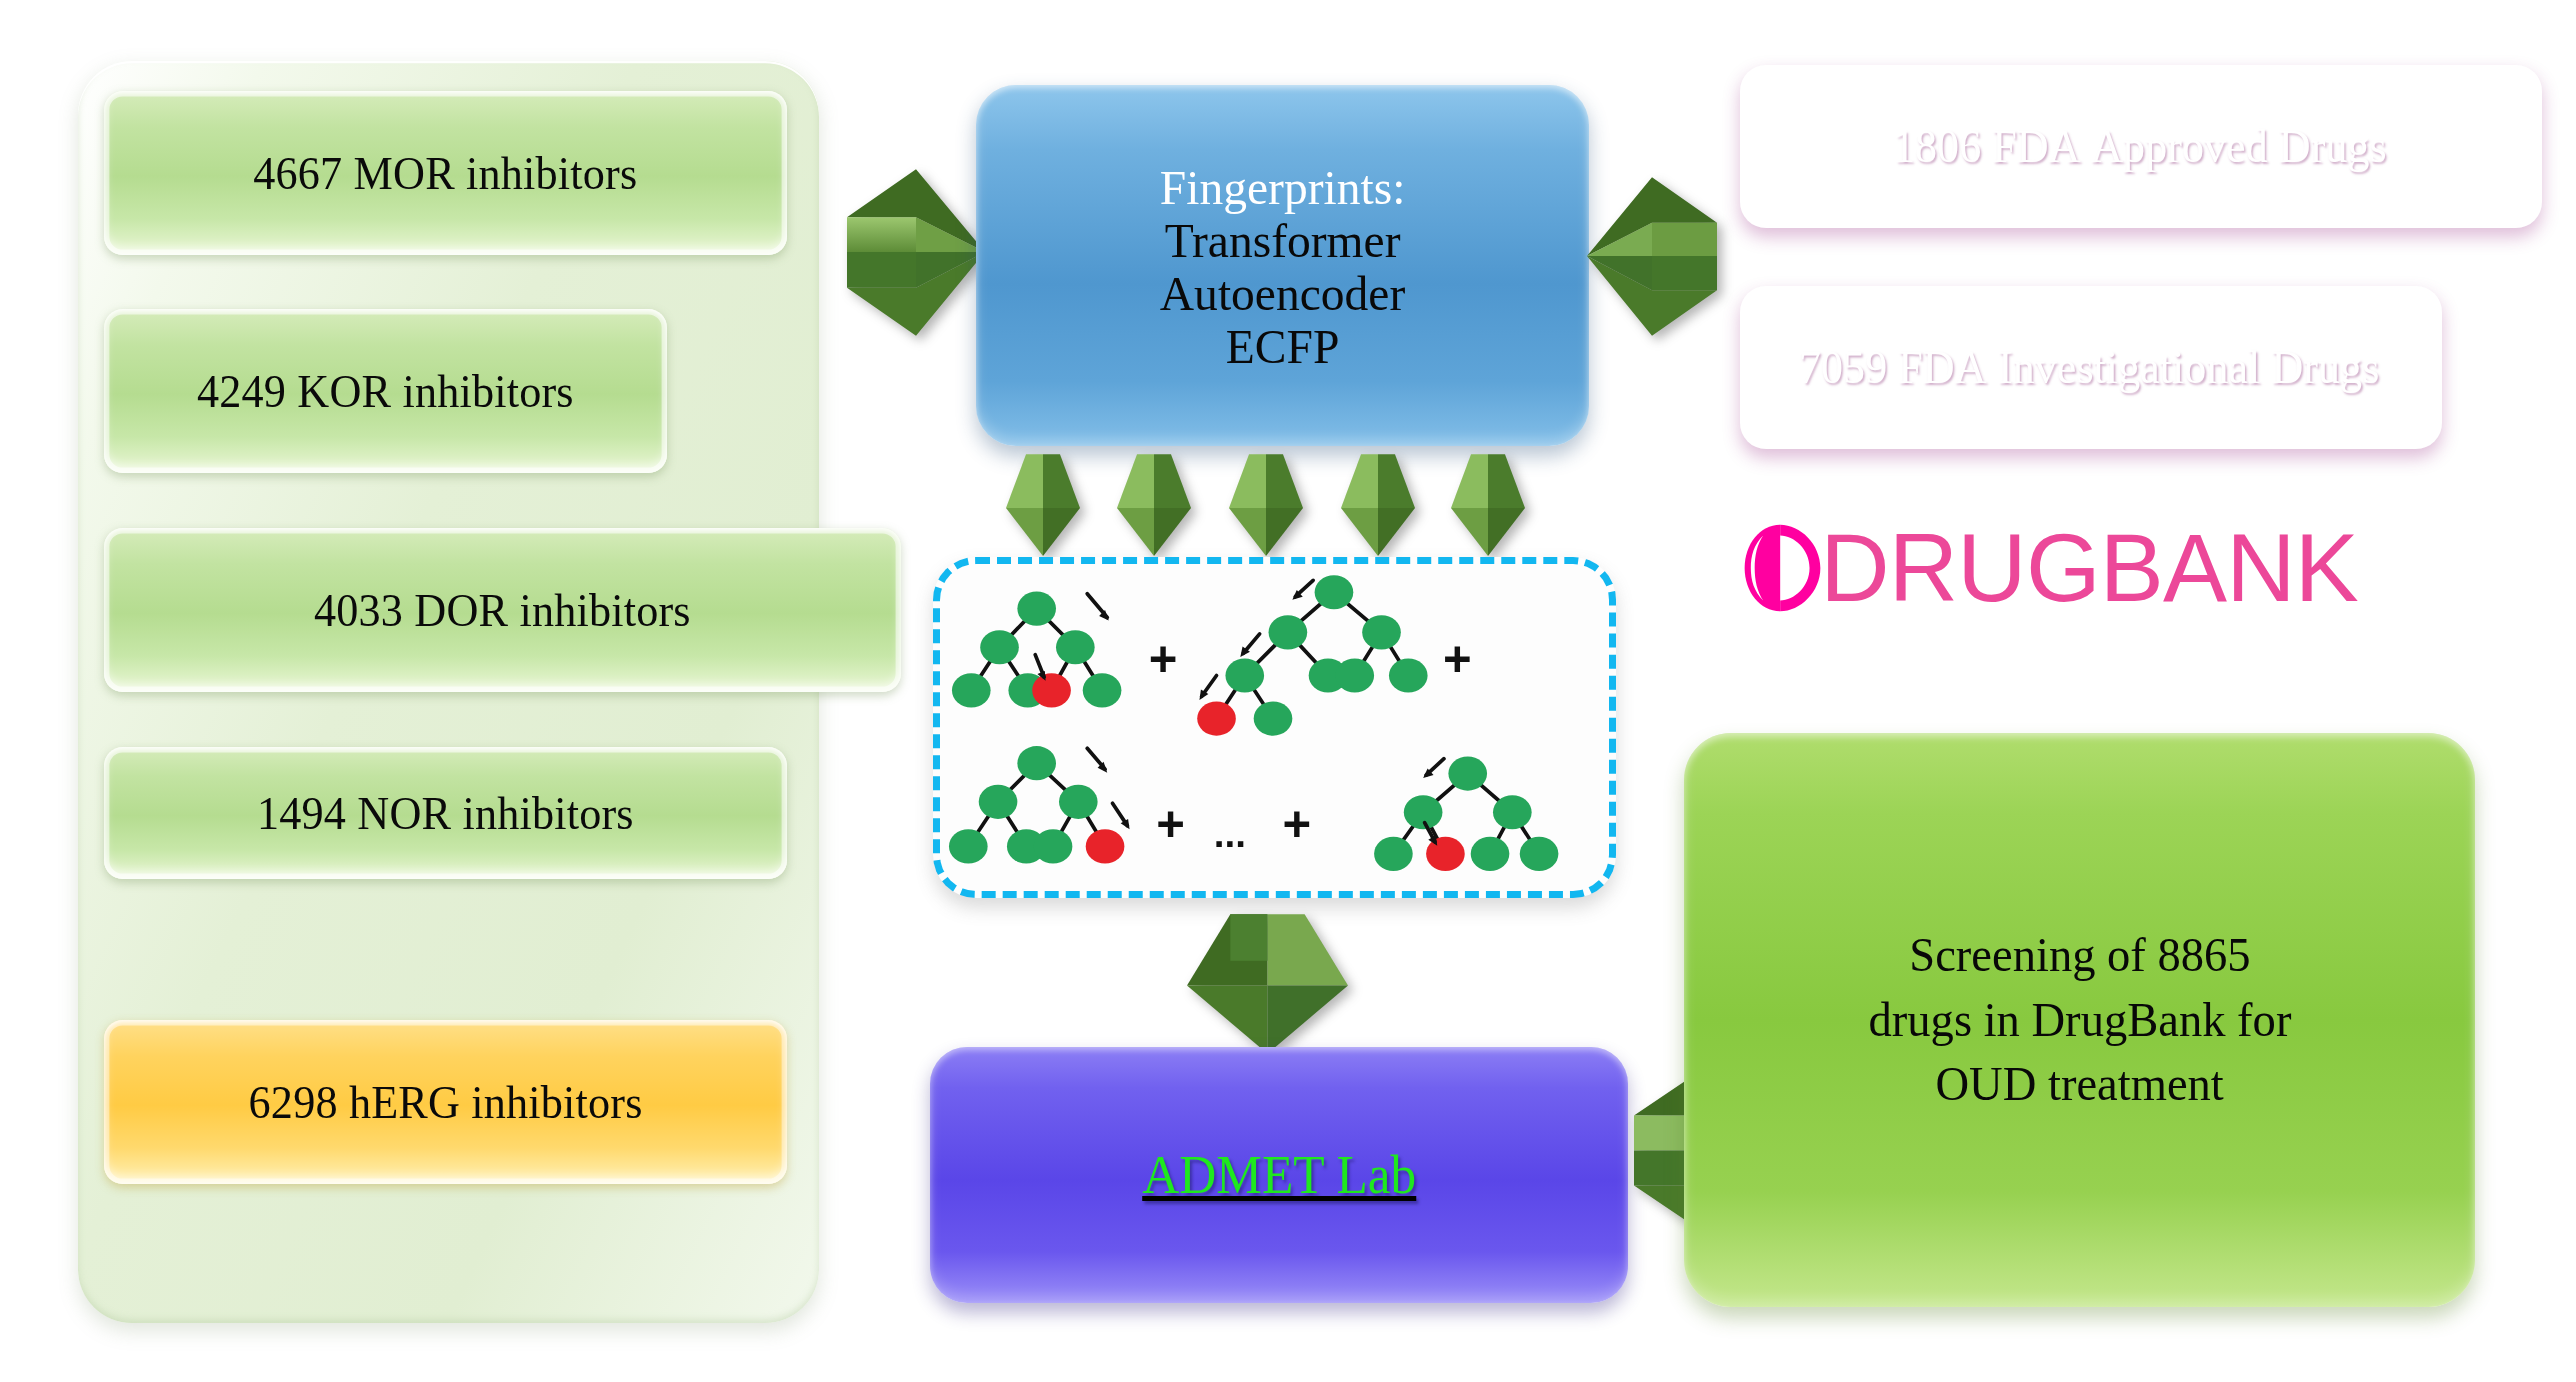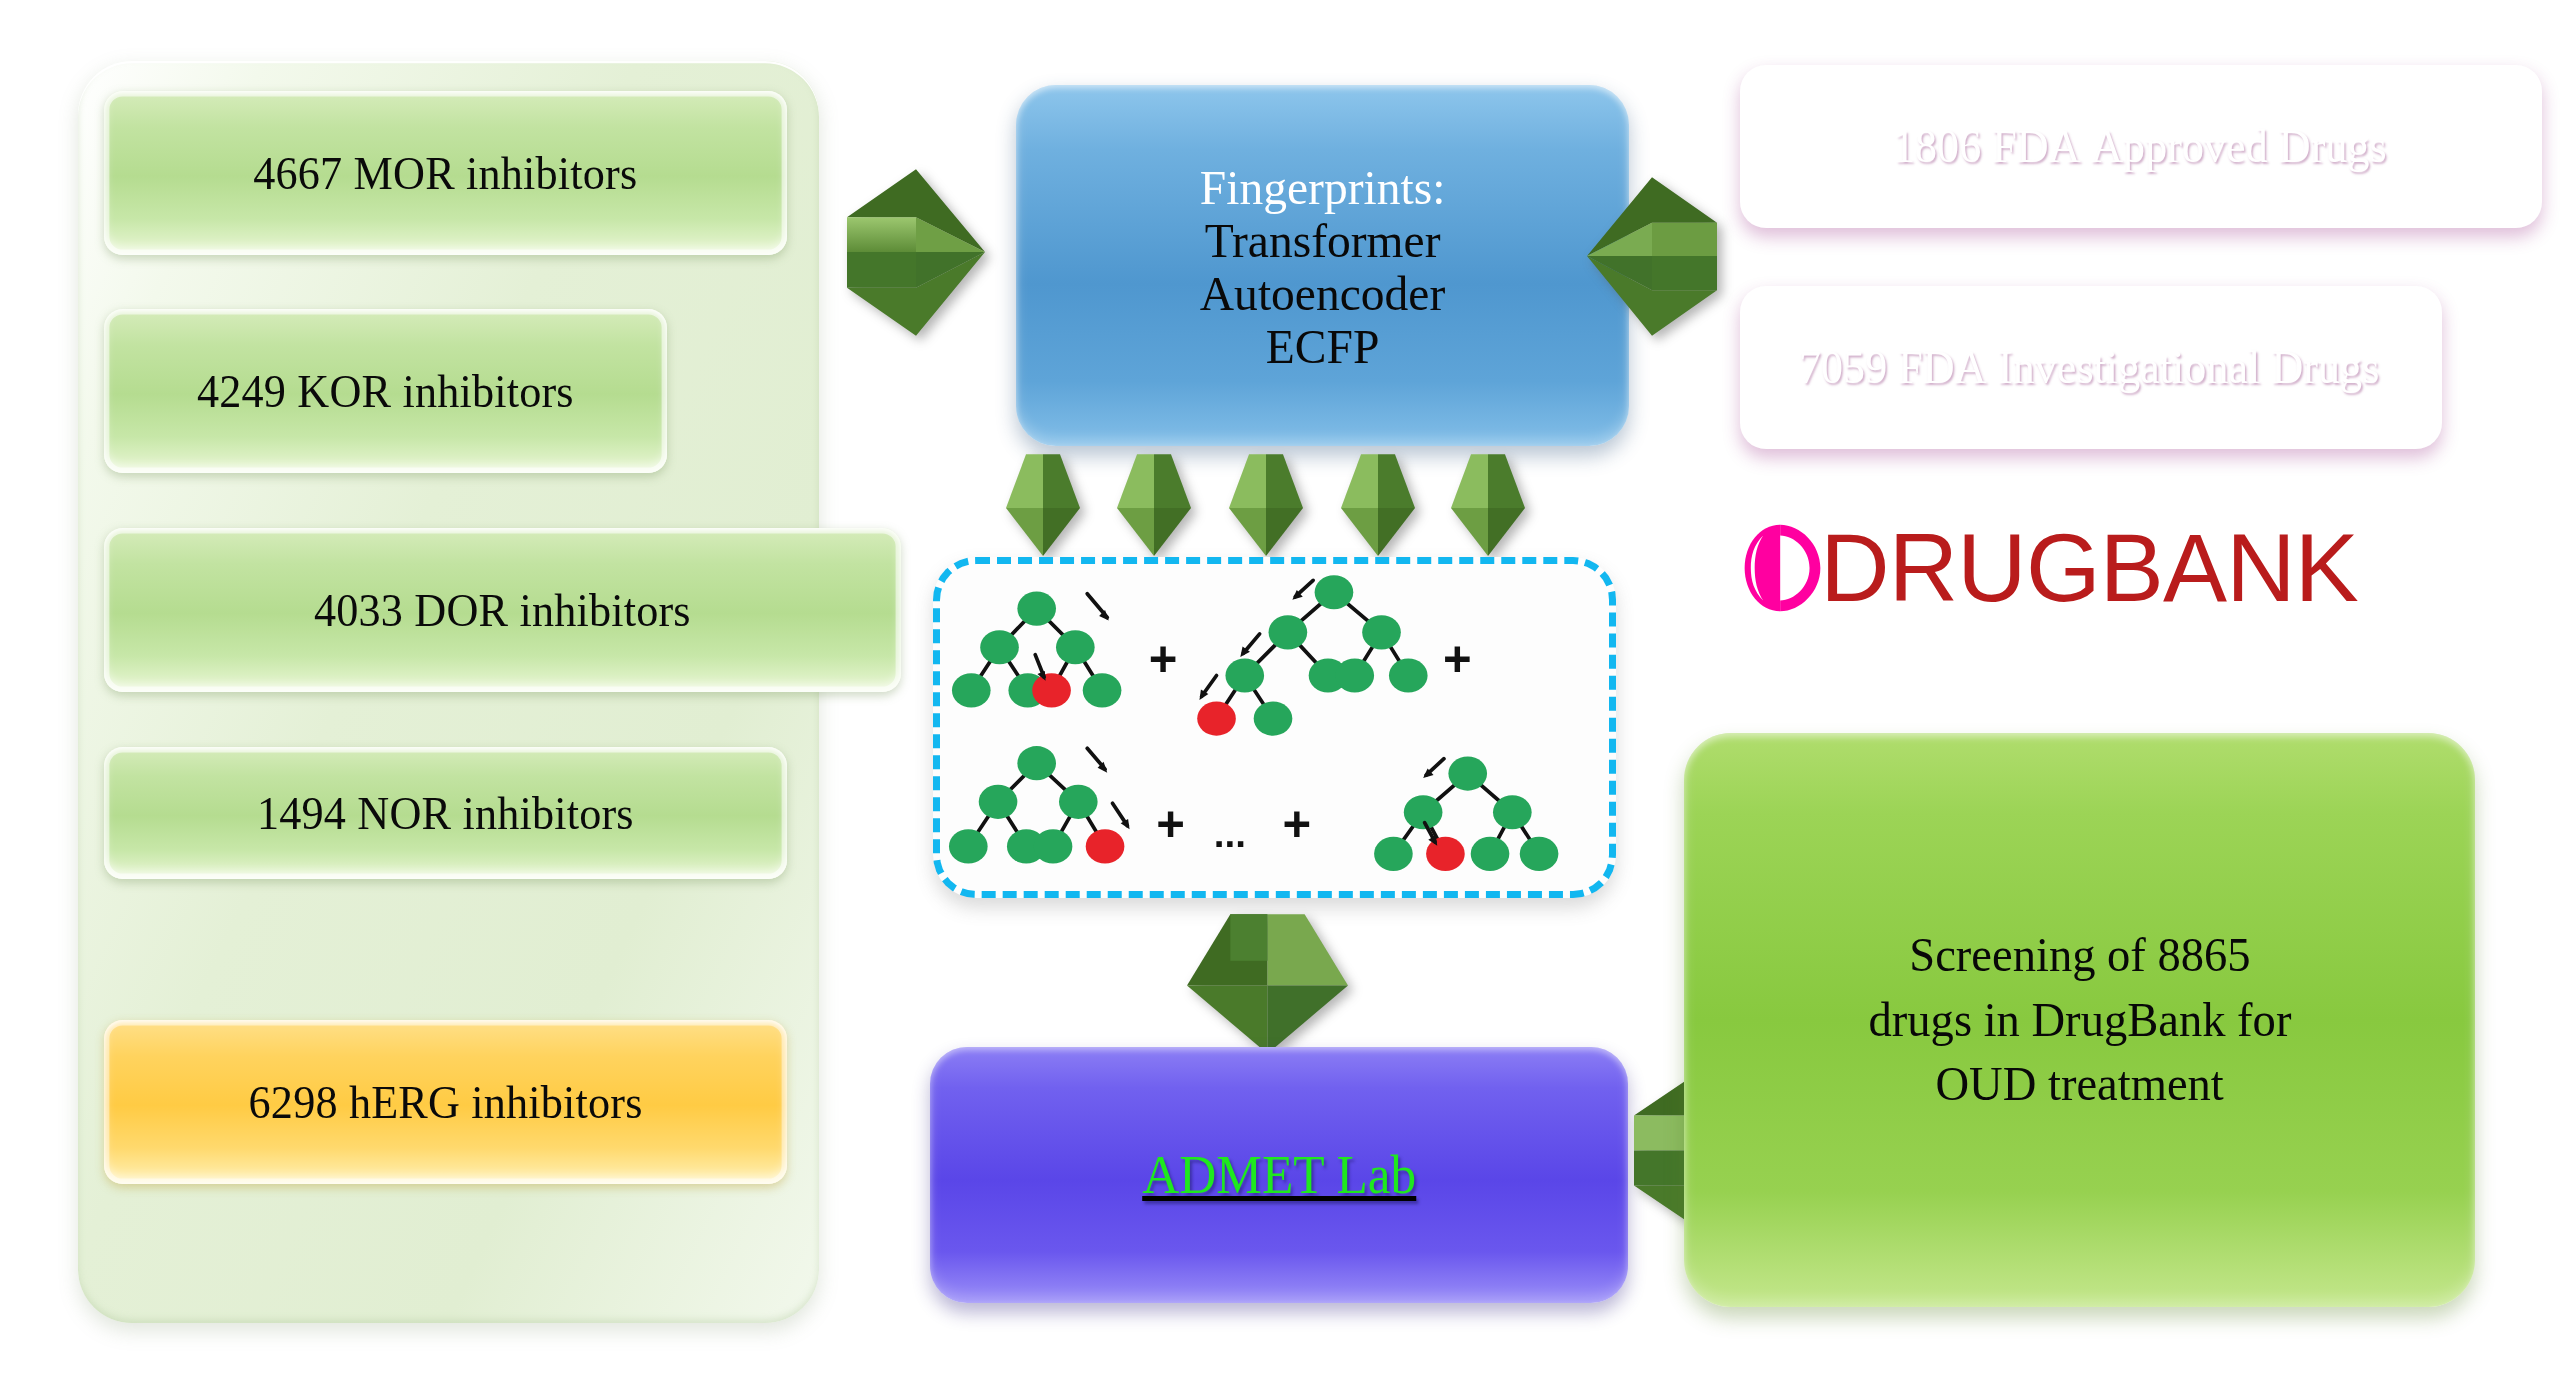--- a/index.html
+++ b/index.html
@@ -67,21 +67,20 @@
     left: 976px; top: 85px; width: 613px; height: 361px;
     border-radius: 40px;
     background:
       linear-gradient(180deg,#8ec6ec 0%, #6fb0df 18%, #4f97cf 55%, #5ea4d8 82%, #82bee8 100%);
     box-shadow: 0 9.3px 20px rgba(40,80,120,.33),
                 inset 0 3.1px 6.2px rgba(255,255,255,.55),
                 inset 0 -6.2px 12.4px rgba(255,255,255,.28);
     display: flex; flex-direction: column;
     align-items: center; justify-content: center;
     padding-top: 4.7px;
-    margin-left: 40px;
   }
   .fp-line { font-size: 49px; line-height: 1.08; white-space: nowrap; transform: scaleX(.97); }
   .fp-title { color: #ffffff; }
   .fp-sub { color: #090909; }
 
   
   .fda {
     border-radius: 26px;
     display: flex; flex-direction: row;
     align-items: center; justify-content: center;
@@ -99,21 +98,21 @@
 
   
   .db-logo {
     left: 1740px; top: 518px; width: 799px; height: 99px;
     display: flex; align-items: center;
   }
   .db-mark { width: 85px; height: 90px; flex: 0 0 auto; }
   .db-word {
     font-family: "Liberation Sans", "DejaVu Sans", sans-serif;
     font-size: 96px; font-weight: 400;
-    color: #b91c1c;
+    color: #ec4899;
     letter-spacing: -0.8px;
     line-height: 1;
     margin-left: -4.7px;
     transform: scaleX(1.0);
   }
 
   
   .tree-box {
     left: 933px; top: 557px; width: 683px; height: 341px;
     border-radius: 43px;

